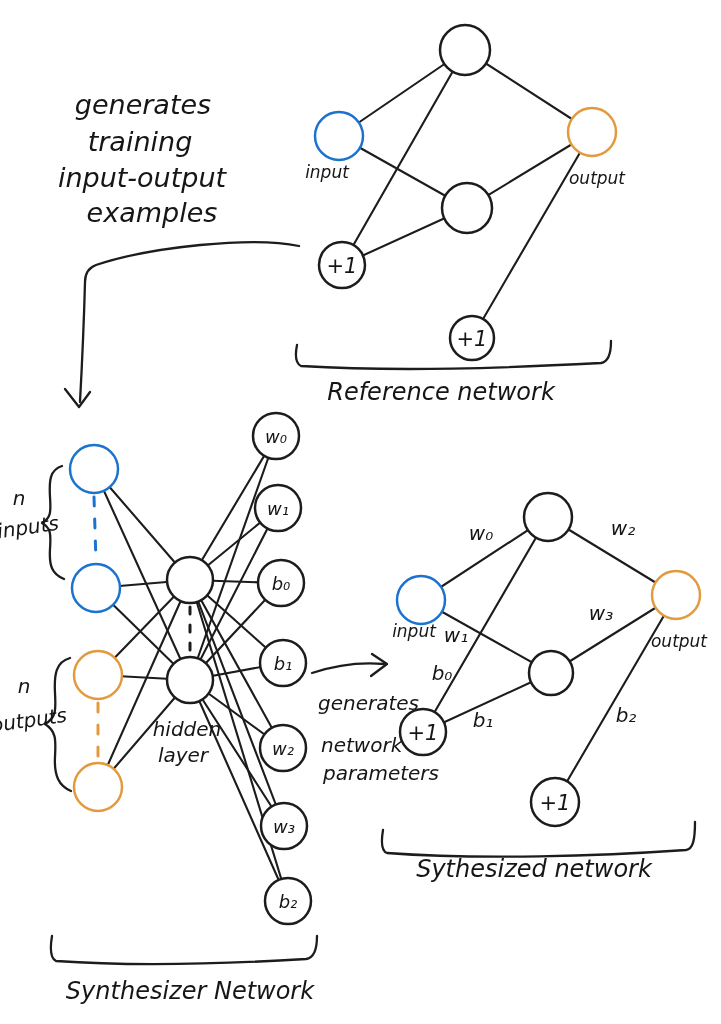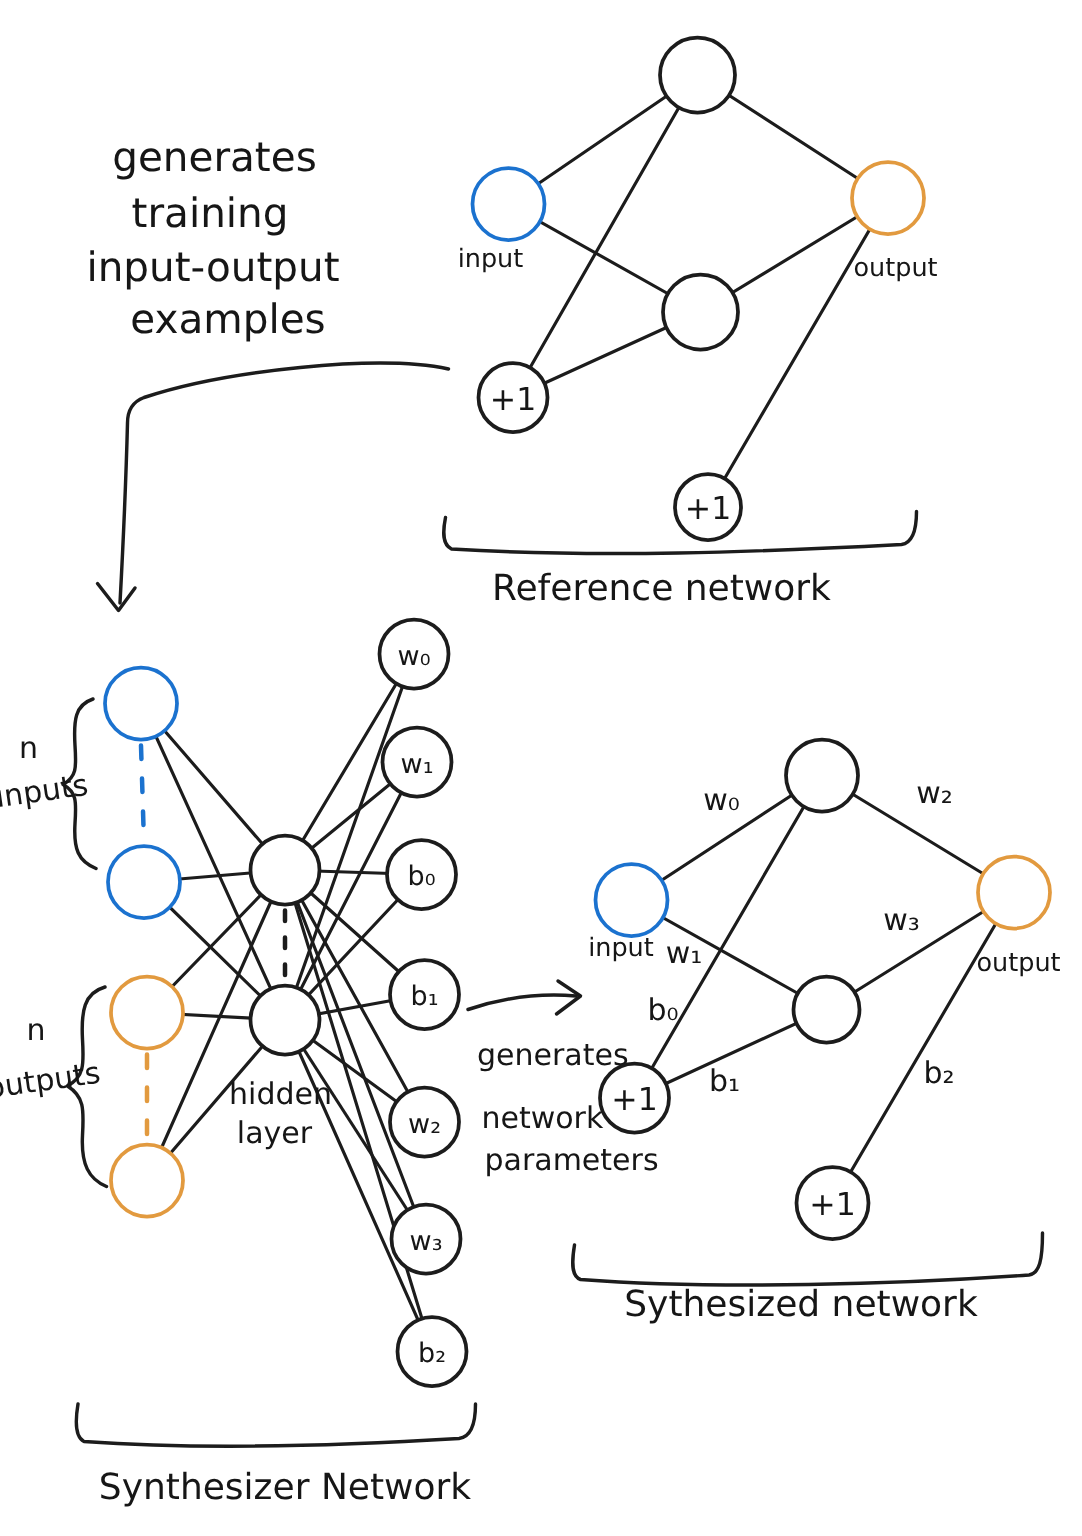--- a/index.html
+++ b/index.html
@@ -1,16 +1,16 @@
 <!DOCTYPE html>
 <html style="--input-node: #1b72cf; --output-node: #e29a3f; --ink: #1c1c1c;"><head>
 <meta charset="utf-8">
 <style>
   html,body{margin:0;padding:0;background:#ffffff;}
-  #canvas{position:relative;width:721px;height:1024px;background:#ffffff;overflow:hidden;}
+  #canvas{position:relative;width:721px;height:1024px;background:#ffffff;overflow:hidden;font-style:italic;}
   svg{display:block;}
   .edge{stroke:var(--ink,#1c1c1c);stroke-width:2.1;fill:none;stroke-linecap:round;}
   .dash-blue{stroke:var(--input-node,#1b72cf);stroke-width:3;stroke-dasharray:9 13;fill:none;stroke-linecap:round;}
   .dash-orange{stroke:var(--output-node,#e29a3f);stroke-width:3;stroke-dasharray:9 13;fill:none;stroke-linecap:round;}
   .dash-ink{stroke:var(--ink,#1c1c1c);stroke-width:3;stroke-dasharray:7 11;fill:none;stroke-linecap:round;}
   .node{fill:#ffffff;stroke:var(--ink,#1c1c1c);stroke-width:2.5;}
   .node.blue{stroke:var(--input-node,#1b72cf);}
   .node.orange{stroke:var(--output-node,#e29a3f);}
   .stroke{stroke:var(--ink,#1c1c1c);stroke-width:2.3;fill:none;stroke-linecap:round;stroke-linejoin:round;}
   text{font-family:"DejaVu Sans",sans-serif;fill:#161616;}

